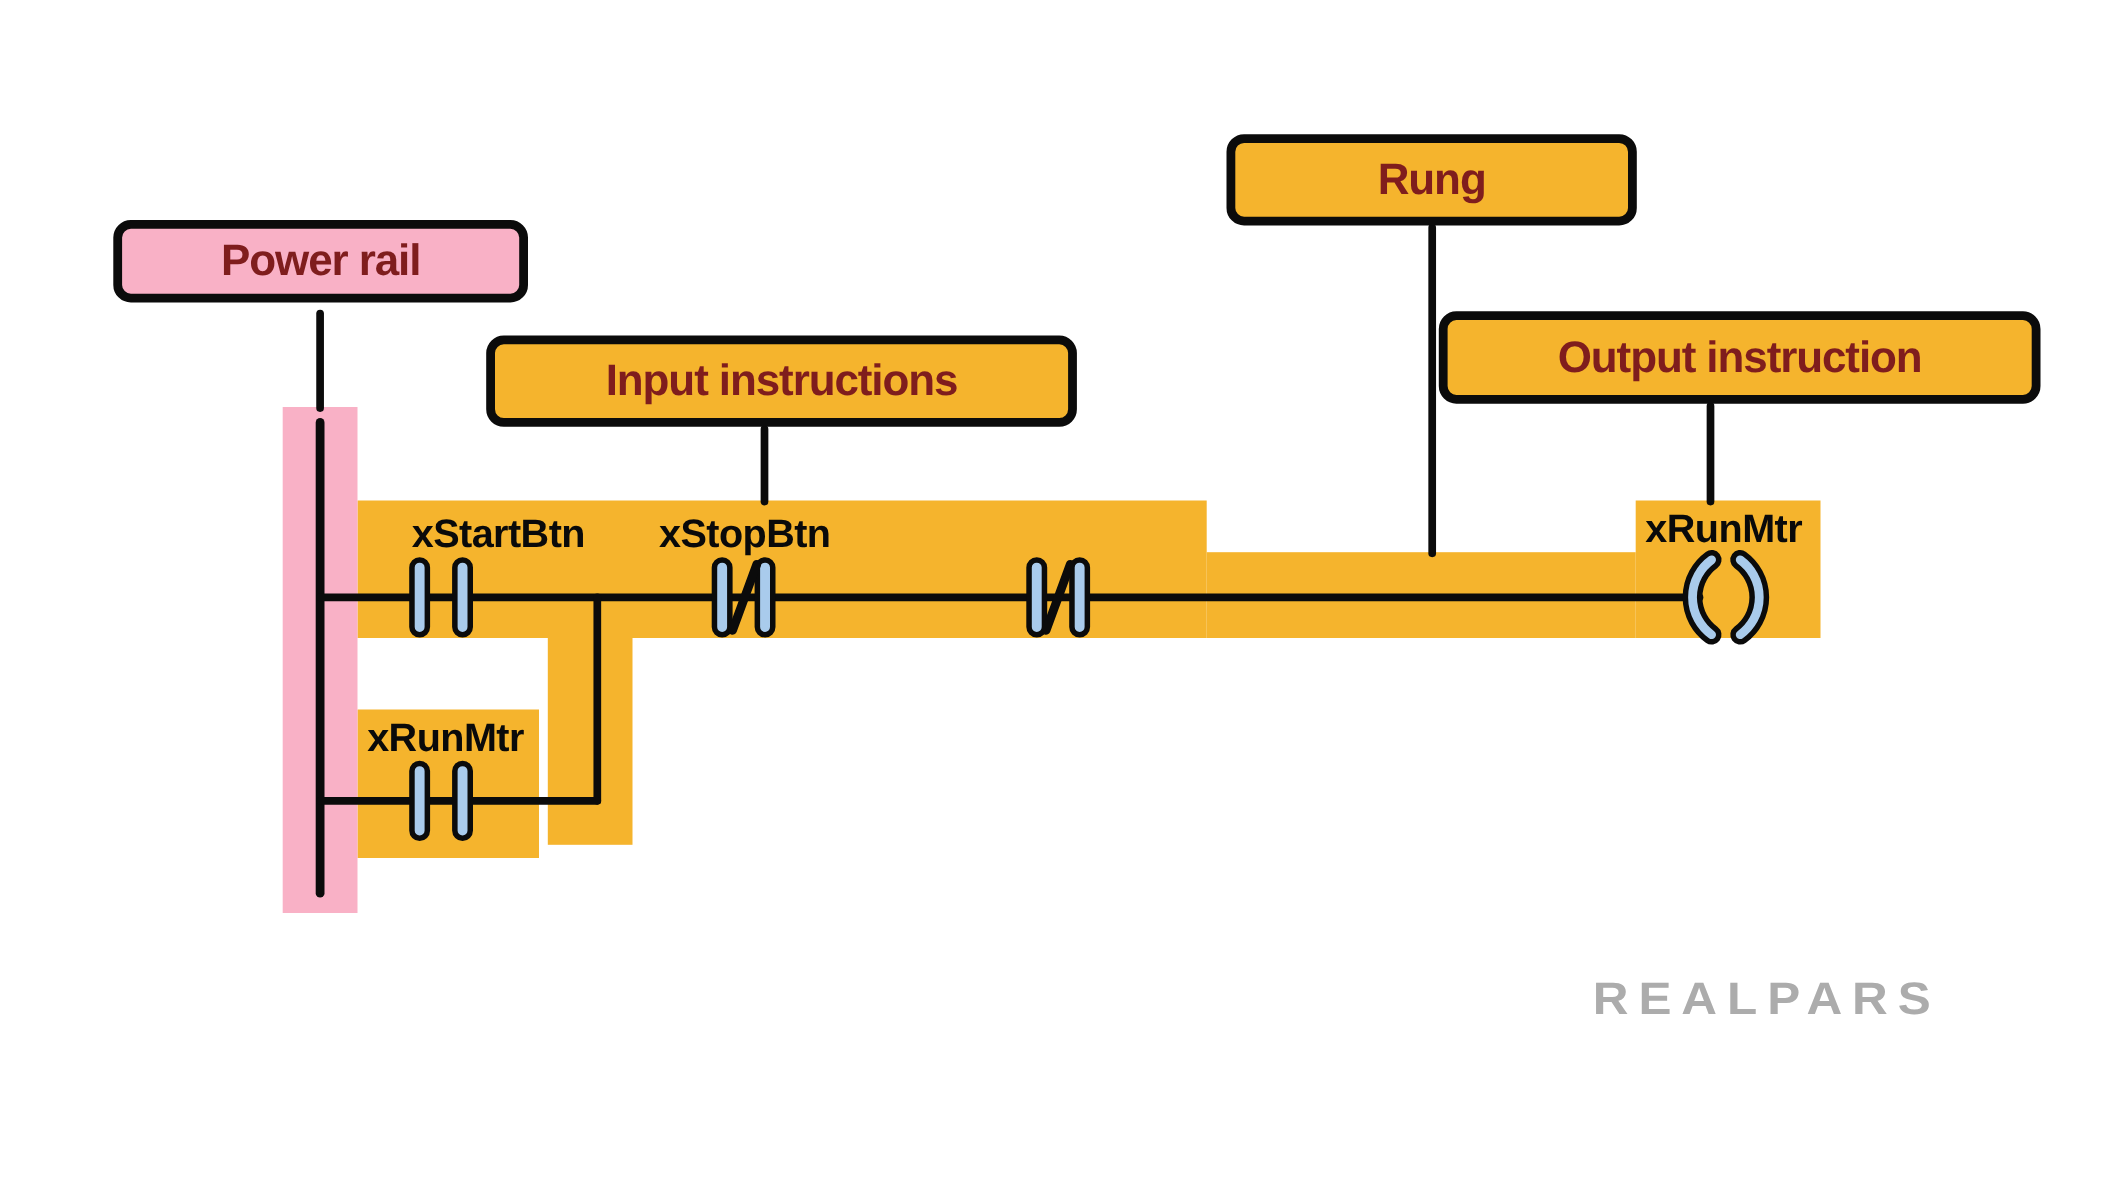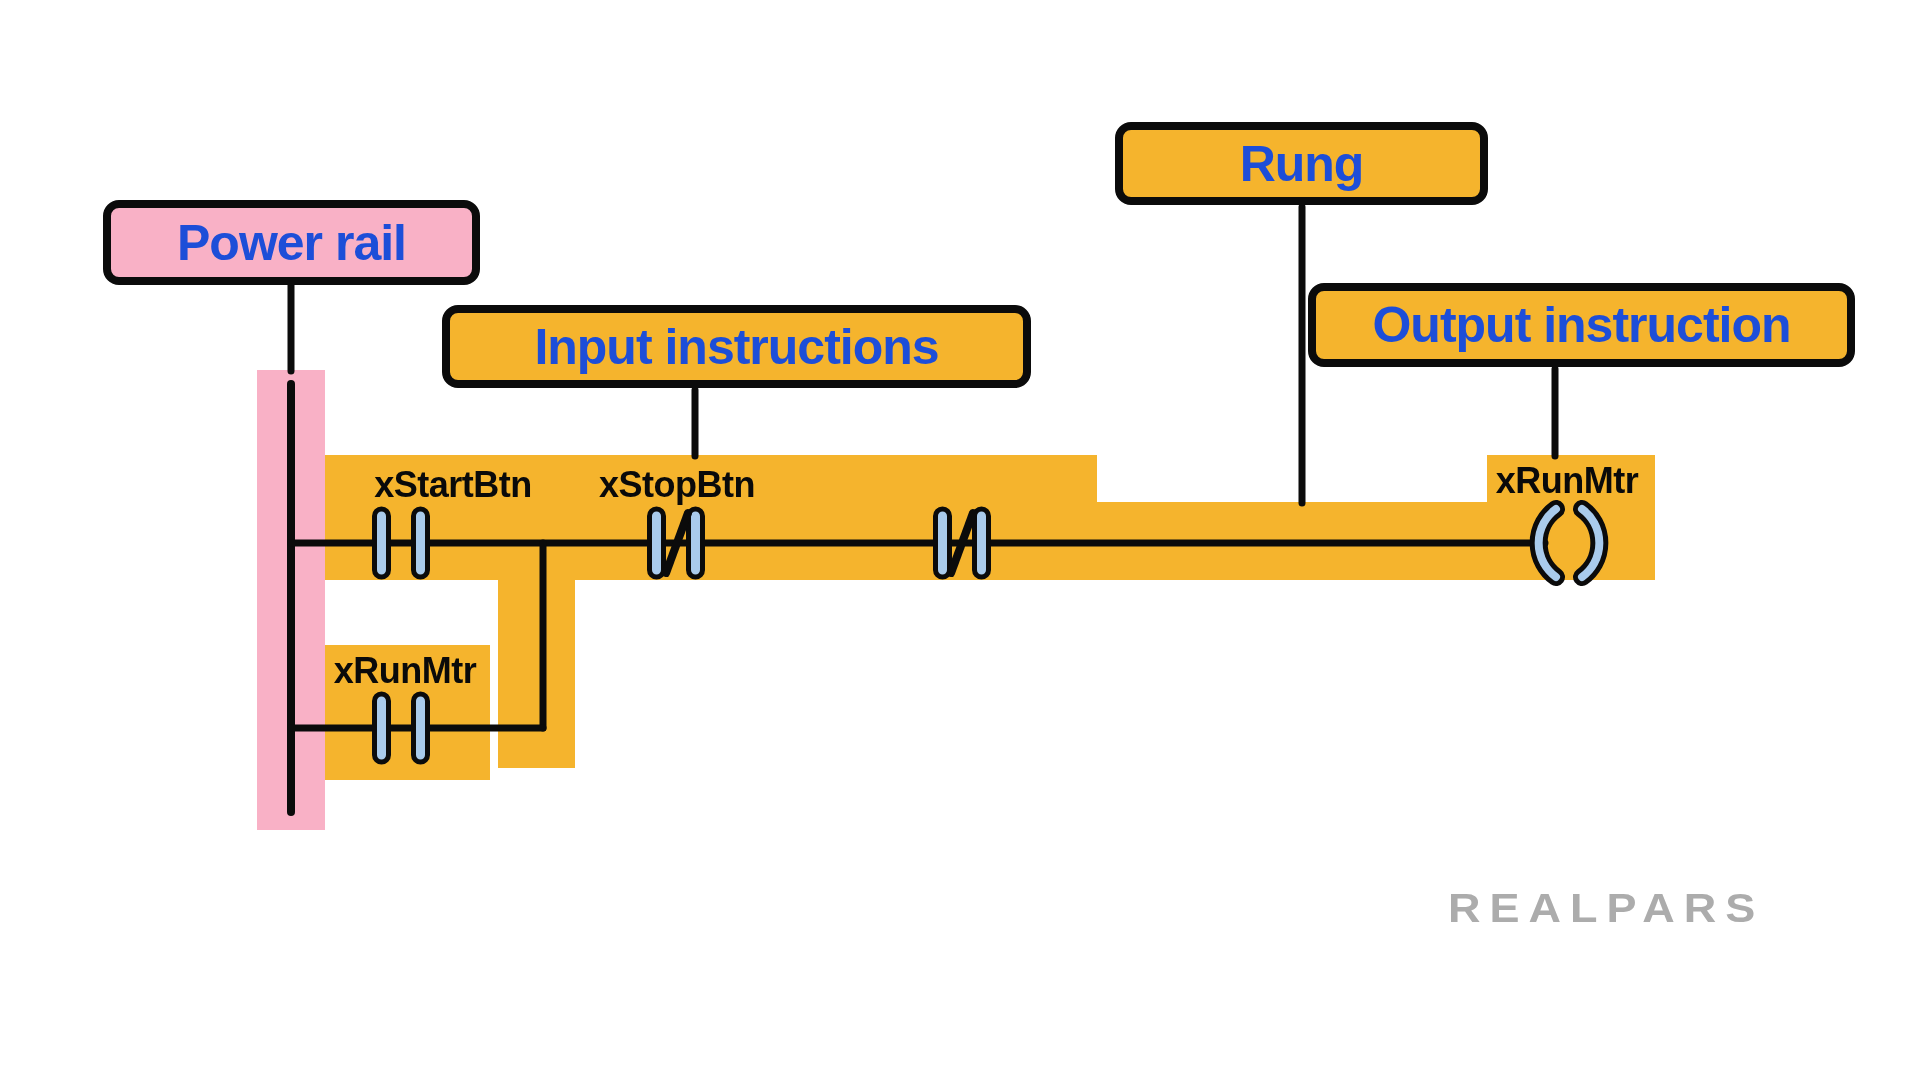--- a/index.html
+++ b/index.html
@@ -12,27 +12,27 @@
   .band-main-right  { left:1097px; top:502px; width:390px; height:78px;  }
   .band-output      { left:1487px; top:455px; width:168px; height:125px; }
   .band-branch-conn { left:498px;  top:580px; width:77px;  height:188px; }
   .band-branch      { left:325px;  top:645px; width:165px; height:135px; }
   .power-rail-bar   { position:absolute; left:257px; top:370px; width:68px; height:460px; background:#F9B1C6; }
   .overlay { position:absolute; left:0; top:0; }
   .callout {
     position:absolute; box-sizing:border-box;
     display:flex; align-items:center; justify-content:center;
     border:8px solid #0B0B0B; border-radius:16px;
-    font-weight:bold; font-size:50px; letter-spacing:-1px; color:#1d4ed8;
+    font-weight:bold; font-size:40px; letter-spacing:-1px; color:#7f1d1d;
     white-space:nowrap;
   }
   .callout.pink   { background:#F9B1C6; }
   .callout.orange { background:#F5B42D; }
-  .callout-power  { left:103px;  top:200px; width:377px; height:85px; }
-  .callout-input  { left:442px;  top:305px; width:589px; height:83px; }
+  .callout-power  { left:103px;  top:200px; width:377px; height:75px; }
+  .callout-input  { left:442px;  top:305px; width:537px; height:83px; }
   .callout-rung   { left:1115px; top:122px; width:373px; height:83px; }
   .callout-output { left:1308px; top:283px; width:547px; height:84px; }
   .tag {
     position:absolute; transform:translateX(-50%);
     font-weight:bold; font-size:36px; letter-spacing:-0.5px;
     color:#0A0A0A; white-space:nowrap;
   }
   .tag-start   { left:406px;  top:464px;margin-left:47px; }
   .tag-stop    { left:677px;  top:464px; }
   .tag-runtime { left:961px;  top:464px; }

